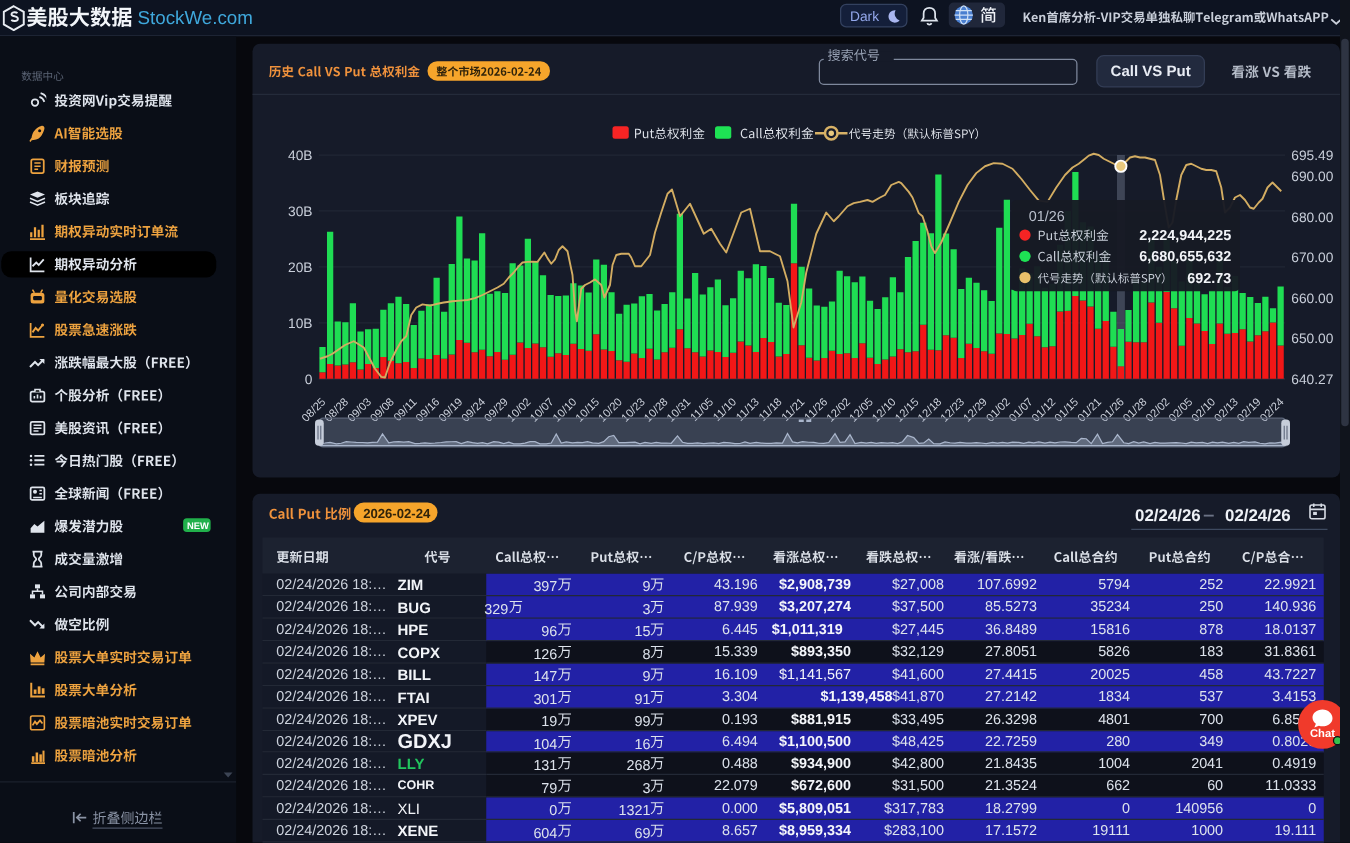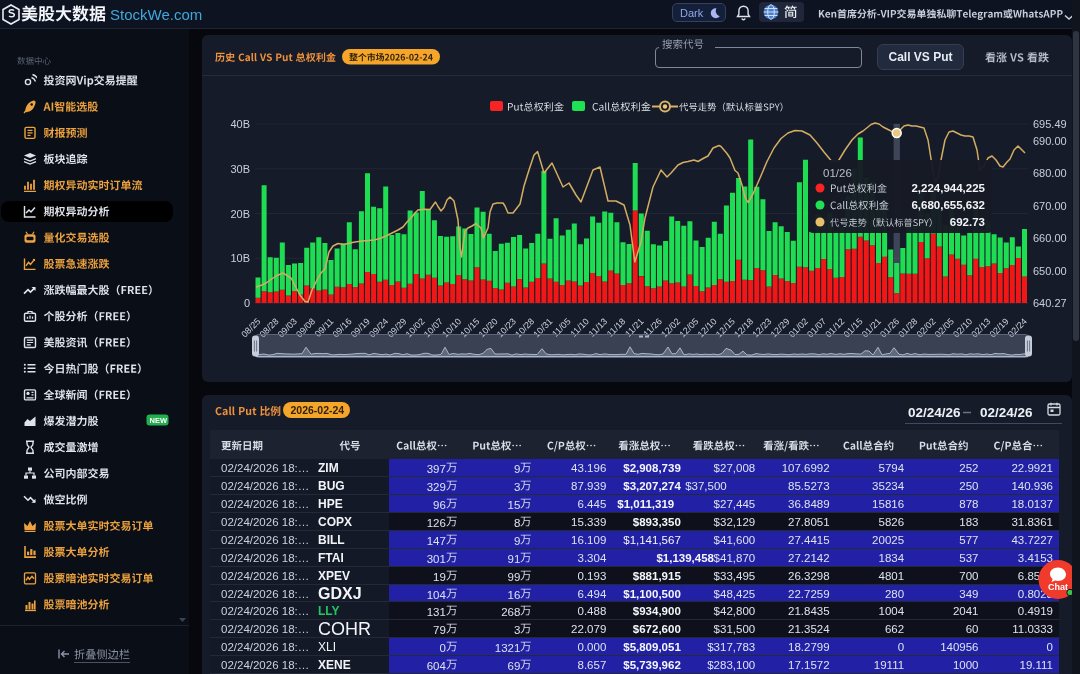--- a/index.html
+++ b/index.html
@@ -814,29 +814,29 @@
 <div class="abs" style="left:610.8px;top:461.0px;width:70px;font-size:11.5px;color:#f4f6fa;font-weight:bold;text-align:right;line-height:14px;white-space:nowrap">$2,908,739</div>
 <div class="abs" style="left:685.2px;top:461.0px;width:70px;font-size:11.5px;color:#dde3ec;text-align:right;line-height:14px;white-space:nowrap">$27,008</div>
 <div class="abs" style="left:759.6px;top:461.0px;width:70px;font-size:11.5px;color:#dde3ec;text-align:right;line-height:14px;white-space:nowrap">107.6992</div>
 <div class="abs" style="left:834.1px;top:461.0px;width:70px;font-size:11.5px;color:#dde3ec;text-align:right;line-height:14px;white-space:nowrap">5794</div>
 <div class="abs" style="left:908.5px;top:461.0px;width:70px;font-size:11.5px;color:#dde3ec;text-align:right;line-height:14px;white-space:nowrap">252</div>
 <div class="abs" style="left:983.0px;top:461.0px;width:70px;font-size:11.5px;color:#dde3ec;text-align:right;line-height:14px;white-space:nowrap">22.9921</div>
 <div class="abs" style="left:210px;top:476.9px;width:179px;height:17.93px;background:#141927;border-bottom:1px solid #232936"></div>
 <div class="abs" style="left:389px;top:476.9px;width:670px;height:17.93px;background:#2221a6;border-bottom:1px solid #232936"></div>
 <div class="abs" style="left:221px;top:478.9px;width:90px;font-size:11.5px;color:#ccd2dc;line-height:14px">02/24/2026 18:…</div>
 <div class="abs" style="left:318px;top:478.9px;width:66px;font-size:12px;font-weight:bold;color:#f2f4f8;line-height:14px">BUG</div>
-<div class="abs" style="left:387.4px;top:478.9px;width:70px;font-size:11.5px;color:#dde3ec;text-align:right;line-height:14px;white-space:nowrap">329<svg width="11.5" height="14" style="vertical-align:-2px">
+<div class="abs" style="left:387.4px;top:478.9px;width:70px;font-size:11.5px;color:#dde3ec;line-height:14px;white-space:nowrap">329<svg width="11.5" height="14" style="vertical-align:-2px">
       <use href="#q158" transform="translate(0,10.5) scale(0.0115,-0.0115)" fill="#dde3ec"></use>
     </svg></div>
 <div class="abs" style="left:461.9px;top:478.9px;width:70px;font-size:11.5px;color:#dde3ec;text-align:right;line-height:14px;white-space:nowrap">3<svg width="11.5" height="14" style="vertical-align:-2px">
       <use href="#q158" transform="translate(0,10.5) scale(0.0115,-0.0115)" fill="#dde3ec"></use>
     </svg></div>
 <div class="abs" style="left:536.3px;top:478.9px;width:70px;font-size:11.5px;color:#dde3ec;text-align:right;line-height:14px;white-space:nowrap">87.939</div>
 <div class="abs" style="left:610.8px;top:478.9px;width:70px;font-size:11.5px;color:#f4f6fa;font-weight:bold;text-align:right;line-height:14px;white-space:nowrap">$3,207,274</div>
-<div class="abs" style="left:685.2px;top:478.9px;width:70px;font-size:11.5px;color:#dde3ec;line-height:14px;white-space:nowrap">$37,500</div>
+<div class="abs" style="left:685.2px;top:478.9px;width:70px;font-size:11.5px;color:#dde3ec;text-align:right;line-height:14px;white-space:nowrap">$37,500</div>
 <div class="abs" style="left:759.6px;top:478.9px;width:70px;font-size:11.5px;color:#dde3ec;text-align:right;line-height:14px;white-space:nowrap">85.5273</div>
 <div class="abs" style="left:834.1px;top:478.9px;width:70px;font-size:11.5px;color:#dde3ec;text-align:right;line-height:14px;white-space:nowrap">35234</div>
 <div class="abs" style="left:908.5px;top:478.9px;width:70px;font-size:11.5px;color:#dde3ec;text-align:right;line-height:14px;white-space:nowrap">250</div>
 <div class="abs" style="left:983.0px;top:478.9px;width:70px;font-size:11.5px;color:#dde3ec;text-align:right;line-height:14px;white-space:nowrap">140.936</div>
 <div class="abs" style="left:210px;top:494.9px;width:179px;height:17.93px;background:#141927;border-bottom:1px solid #232936"></div>
 <div class="abs" style="left:389px;top:494.9px;width:670px;height:17.93px;background:#2221a6;border-bottom:1px solid #232936"></div>
 <div class="abs" style="left:221px;top:496.9px;width:90px;font-size:11.5px;color:#ccd2dc;line-height:14px">02/24/2026 18:…</div>
 <div class="abs" style="left:318px;top:496.9px;width:66px;font-size:12px;font-weight:bold;color:#f2f4f8;line-height:14px">HPE</div>
 <div class="abs" style="left:387.4px;top:496.9px;width:70px;font-size:11.5px;color:#dde3ec;text-align:right;line-height:14px;white-space:nowrap">96<svg width="11.5" height="14" style="vertical-align:-2px">
       <use href="#q158" transform="translate(0,10.5) scale(0.0115,-0.0115)" fill="#dde3ec"></use>
@@ -876,21 +876,21 @@
       <use href="#q158" transform="translate(0,10.5) scale(0.0115,-0.0115)" fill="#dde3ec"></use>
     </svg></div>
 <div class="abs" style="left:461.9px;top:532.7px;width:70px;font-size:11.5px;color:#dde3ec;text-align:right;line-height:14px;white-space:nowrap">9<svg width="11.5" height="14" style="vertical-align:-2px">
       <use href="#q158" transform="translate(0,10.5) scale(0.0115,-0.0115)" fill="#dde3ec"></use>
     </svg></div>
 <div class="abs" style="left:536.3px;top:532.7px;width:70px;font-size:11.5px;color:#dde3ec;text-align:right;line-height:14px;white-space:nowrap">16.109</div>
 <div class="abs" style="left:610.8px;top:532.7px;width:70px;font-size:11.5px;color:#f4f6fa;font-weight:normal;text-align:right;line-height:14px;white-space:nowrap">$1,141,567</div>
 <div class="abs" style="left:685.2px;top:532.7px;width:70px;font-size:11.5px;color:#dde3ec;text-align:right;line-height:14px;white-space:nowrap">$41,600</div>
 <div class="abs" style="left:759.6px;top:532.7px;width:70px;font-size:11.5px;color:#dde3ec;text-align:right;line-height:14px;white-space:nowrap">27.4415</div>
 <div class="abs" style="left:834.1px;top:532.7px;width:70px;font-size:11.5px;color:#dde3ec;text-align:right;line-height:14px;white-space:nowrap">20025</div>
-<div class="abs" style="left:908.5px;top:532.7px;width:70px;font-size:11.5px;color:#dde3ec;text-align:right;line-height:14px;white-space:nowrap">577</div>
+<div class="abs" style="left:908.5px;top:532.7px;width:70px;font-size:11.5px;color:#dde3ec;text-align:right;line-height:14px;white-space:nowrap">458</div>
 <div class="abs" style="left:983.0px;top:532.7px;width:70px;font-size:11.5px;color:#dde3ec;text-align:right;line-height:14px;white-space:nowrap">43.7227</div>
 <div class="abs" style="left:210px;top:548.6px;width:179px;height:17.93px;background:#141927;border-bottom:1px solid #232936"></div>
 <div class="abs" style="left:389px;top:548.6px;width:670px;height:17.93px;background:#2221a6;border-bottom:1px solid #232936"></div>
 <div class="abs" style="left:221px;top:550.6px;width:90px;font-size:11.5px;color:#ccd2dc;line-height:14px">02/24/2026 18:…</div>
 <div class="abs" style="left:318px;top:550.6px;width:66px;font-size:12px;font-weight:bold;color:#f2f4f8;line-height:14px">FTAI</div>
 <div class="abs" style="left:387.4px;top:550.6px;width:70px;font-size:11.5px;color:#dde3ec;text-align:right;line-height:14px;white-space:nowrap">301<svg width="11.5" height="14" style="vertical-align:-2px">
       <use href="#q158" transform="translate(0,10.5) scale(0.0115,-0.0115)" fill="#dde3ec"></use>
     </svg></div>
 <div class="abs" style="left:461.9px;top:550.6px;width:70px;font-size:11.5px;color:#dde3ec;text-align:right;line-height:14px;white-space:nowrap">91<svg width="11.5" height="14" style="vertical-align:-2px">
       <use href="#q158" transform="translate(0,10.5) scale(0.0115,-0.0115)" fill="#dde3ec"></use>
@@ -949,21 +949,21 @@
 <div class="abs" style="left:536.3px;top:604.4px;width:70px;font-size:11.5px;color:#dde3ec;text-align:right;line-height:14px;white-space:nowrap">0.488</div>
 <div class="abs" style="left:610.8px;top:604.4px;width:70px;font-size:11.5px;color:#f4f6fa;font-weight:bold;text-align:right;line-height:14px;white-space:nowrap">$934,900</div>
 <div class="abs" style="left:685.2px;top:604.4px;width:70px;font-size:11.5px;color:#dde3ec;text-align:right;line-height:14px;white-space:nowrap">$42,800</div>
 <div class="abs" style="left:759.6px;top:604.4px;width:70px;font-size:11.5px;color:#dde3ec;text-align:right;line-height:14px;white-space:nowrap">21.8435</div>
 <div class="abs" style="left:834.1px;top:604.4px;width:70px;font-size:11.5px;color:#dde3ec;text-align:right;line-height:14px;white-space:nowrap">1004</div>
 <div class="abs" style="left:908.5px;top:604.4px;width:70px;font-size:11.5px;color:#dde3ec;text-align:right;line-height:14px;white-space:nowrap">2041</div>
 <div class="abs" style="left:983.0px;top:604.4px;width:70px;font-size:11.5px;color:#dde3ec;text-align:right;line-height:14px;white-space:nowrap">0.4919</div>
 <div class="abs" style="left:210px;top:620.4px;width:179px;height:17.93px;background:#141927;border-bottom:1px solid #232936"></div>
 <div class="abs" style="left:389px;top:620.4px;width:670px;height:17.93px;background:#0e111b;border-bottom:1px solid #232936"></div>
 <div class="abs" style="left:221px;top:622.4px;width:90px;font-size:11.5px;color:#ccd2dc;line-height:14px">02/24/2026 18:…</div>
-<div class="abs" style="left:318px;top:622.4px;width:66px;font-size:18px;font-weight:normal;color:#f2f4f8;line-height:14px">COHR</div>
+<div class="abs" style="left:318px;top:622.4px;width:66px;font-size:10px;font-weight:bold;color:#f2f4f8;line-height:14px">COHR</div>
 <div class="abs" style="left:387.4px;top:622.4px;width:70px;font-size:11.5px;color:#dde3ec;text-align:right;line-height:14px;white-space:nowrap">79<svg width="11.5" height="14" style="vertical-align:-2px">
       <use href="#q158" transform="translate(0,10.5) scale(0.0115,-0.0115)" fill="#dde3ec"></use>
     </svg></div>
 <div class="abs" style="left:461.9px;top:622.4px;width:70px;font-size:11.5px;color:#dde3ec;text-align:right;line-height:14px;white-space:nowrap">3<svg width="11.5" height="14" style="vertical-align:-2px">
       <use href="#q158" transform="translate(0,10.5) scale(0.0115,-0.0115)" fill="#dde3ec"></use>
     </svg></div>
 <div class="abs" style="left:536.3px;top:622.4px;width:70px;font-size:11.5px;color:#dde3ec;text-align:right;line-height:14px;white-space:nowrap">22.079</div>
 <div class="abs" style="left:610.8px;top:622.4px;width:70px;font-size:11.5px;color:#f4f6fa;font-weight:bold;text-align:right;line-height:14px;white-space:nowrap">$672,600</div>
 <div class="abs" style="left:685.2px;top:622.4px;width:70px;font-size:11.5px;color:#dde3ec;text-align:right;line-height:14px;white-space:nowrap">$31,500</div>
 <div class="abs" style="left:759.6px;top:622.4px;width:70px;font-size:11.5px;color:#dde3ec;text-align:right;line-height:14px;white-space:nowrap">21.3524</div>
@@ -991,21 +991,21 @@
 <div class="abs" style="left:389px;top:656.2px;width:670px;height:17.93px;background:#2221a6;border-bottom:1px solid #232936"></div>
 <div class="abs" style="left:221px;top:658.2px;width:90px;font-size:11.5px;color:#ccd2dc;line-height:14px">02/24/2026 18:…</div>
 <div class="abs" style="left:318px;top:658.2px;width:66px;font-size:12px;font-weight:bold;color:#f2f4f8;line-height:14px">XENE</div>
 <div class="abs" style="left:387.4px;top:658.2px;width:70px;font-size:11.5px;color:#dde3ec;text-align:right;line-height:14px;white-space:nowrap">604<svg width="11.5" height="14" style="vertical-align:-2px">
       <use href="#q158" transform="translate(0,10.5) scale(0.0115,-0.0115)" fill="#dde3ec"></use>
     </svg></div>
 <div class="abs" style="left:461.9px;top:658.2px;width:70px;font-size:11.5px;color:#dde3ec;text-align:right;line-height:14px;white-space:nowrap">69<svg width="11.5" height="14" style="vertical-align:-2px">
       <use href="#q158" transform="translate(0,10.5) scale(0.0115,-0.0115)" fill="#dde3ec"></use>
     </svg></div>
 <div class="abs" style="left:536.3px;top:658.2px;width:70px;font-size:11.5px;color:#dde3ec;text-align:right;line-height:14px;white-space:nowrap">8.657</div>
-<div class="abs" style="left:610.8px;top:658.2px;width:70px;font-size:11.5px;color:#f4f6fa;font-weight:bold;text-align:right;line-height:14px;white-space:nowrap">$5,739,962</div>
+<div class="abs" style="left:610.8px;top:658.2px;width:70px;font-size:11.5px;color:#f4f6fa;font-weight:bold;text-align:right;line-height:14px;white-space:nowrap">$8,959,334</div>
 <div class="abs" style="left:685.2px;top:658.2px;width:70px;font-size:11.5px;color:#dde3ec;text-align:right;line-height:14px;white-space:nowrap">$283,100</div>
 <div class="abs" style="left:759.6px;top:658.2px;width:70px;font-size:11.5px;color:#dde3ec;text-align:right;line-height:14px;white-space:nowrap">17.1572</div>
 <div class="abs" style="left:834.1px;top:658.2px;width:70px;font-size:11.5px;color:#dde3ec;text-align:right;line-height:14px;white-space:nowrap">19111</div>
 <div class="abs" style="left:908.5px;top:658.2px;width:70px;font-size:11.5px;color:#dde3ec;text-align:right;line-height:14px;white-space:nowrap">1000</div>
 <div class="abs" style="left:983.0px;top:658.2px;width:70px;font-size:11.5px;color:#dde3ec;text-align:right;line-height:14px;white-space:nowrap">19.111</div>
 <svg class="abs" style="left:1036px;top:558px" width="44" height="44">
 <circle cx="22" cy="21.5" r="19.5" fill="#f03a2b"></circle>
 <path d="M22 9.5c-4.6 0-8 2.9-8 6.5 0 2 1 3.7 2.7 4.9L15.5 24l3.6-1.4c.9.3 1.9.4 2.9.4 4.6 0 8-2.9 8-6.5s-3.4-7-8-7Z" fill="#fff"></path>
 <text x="22" y="31.5" font-size="9" font-weight="bold" fill="#fff" text-anchor="middle">Chat</text>
 <circle cx="34" cy="34.5" r="3.2" fill="#35c24d" stroke="#0d1016" stroke-width="1"></circle>

